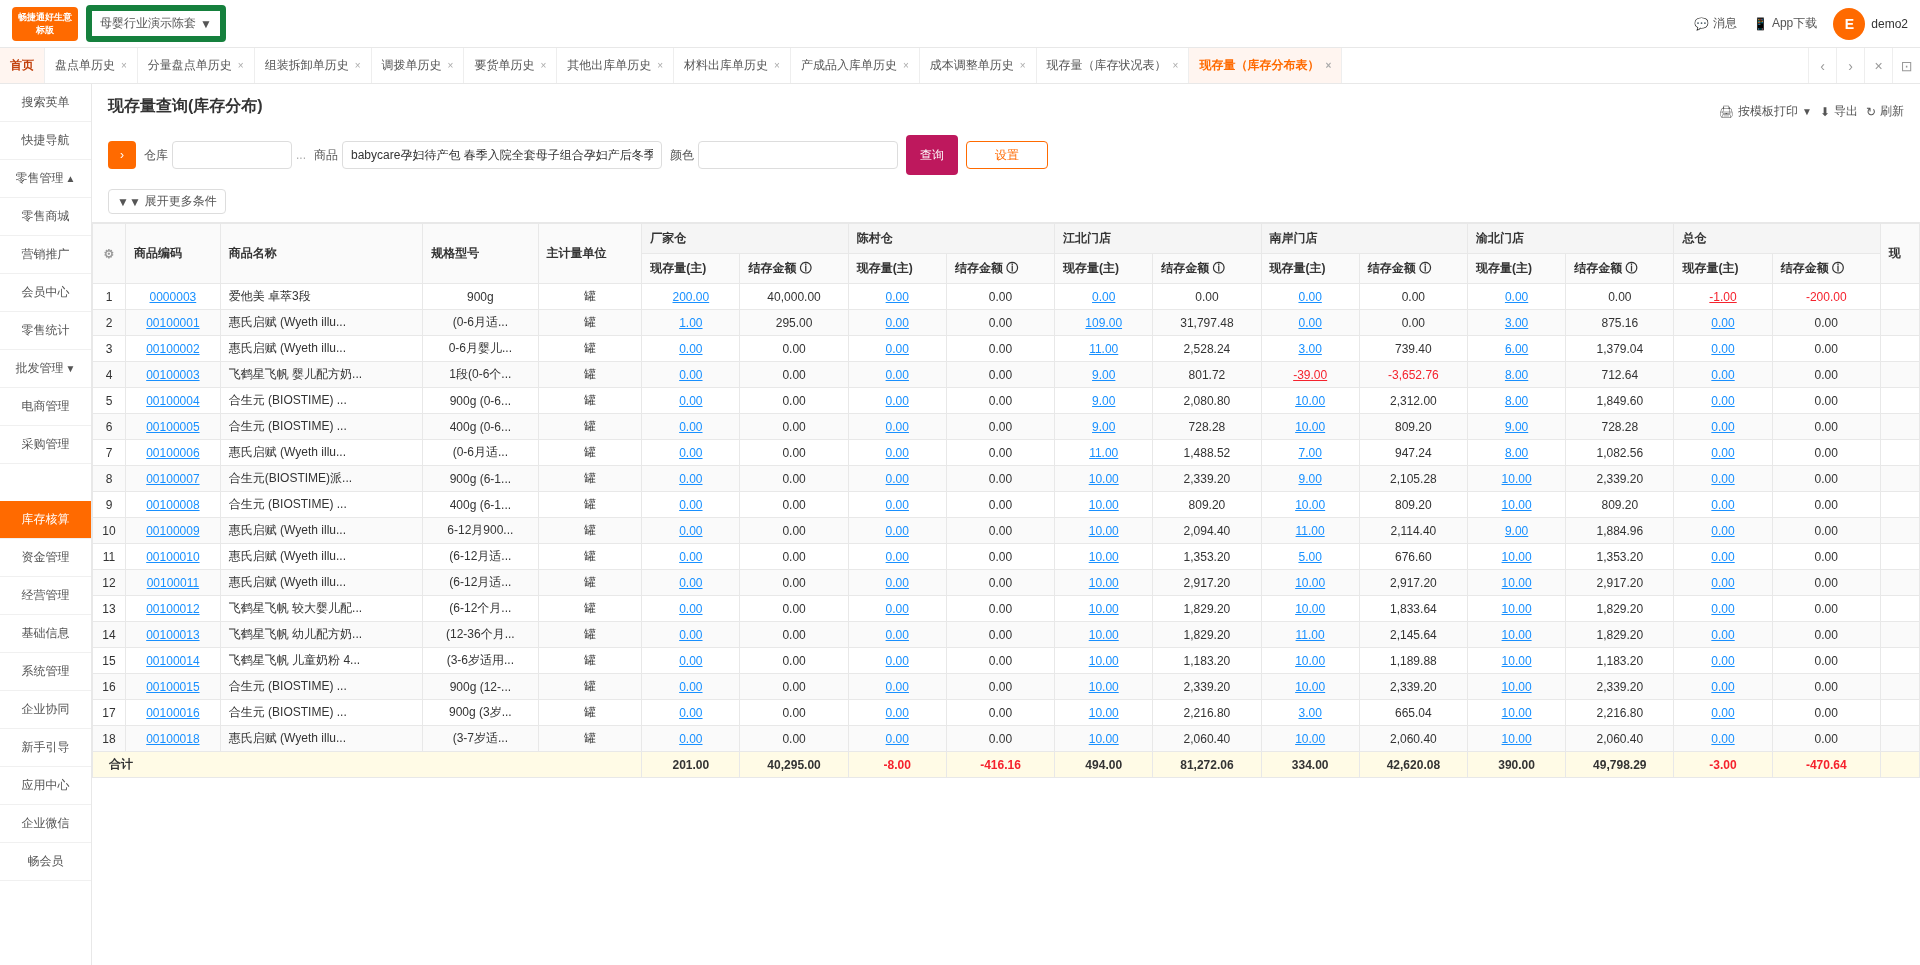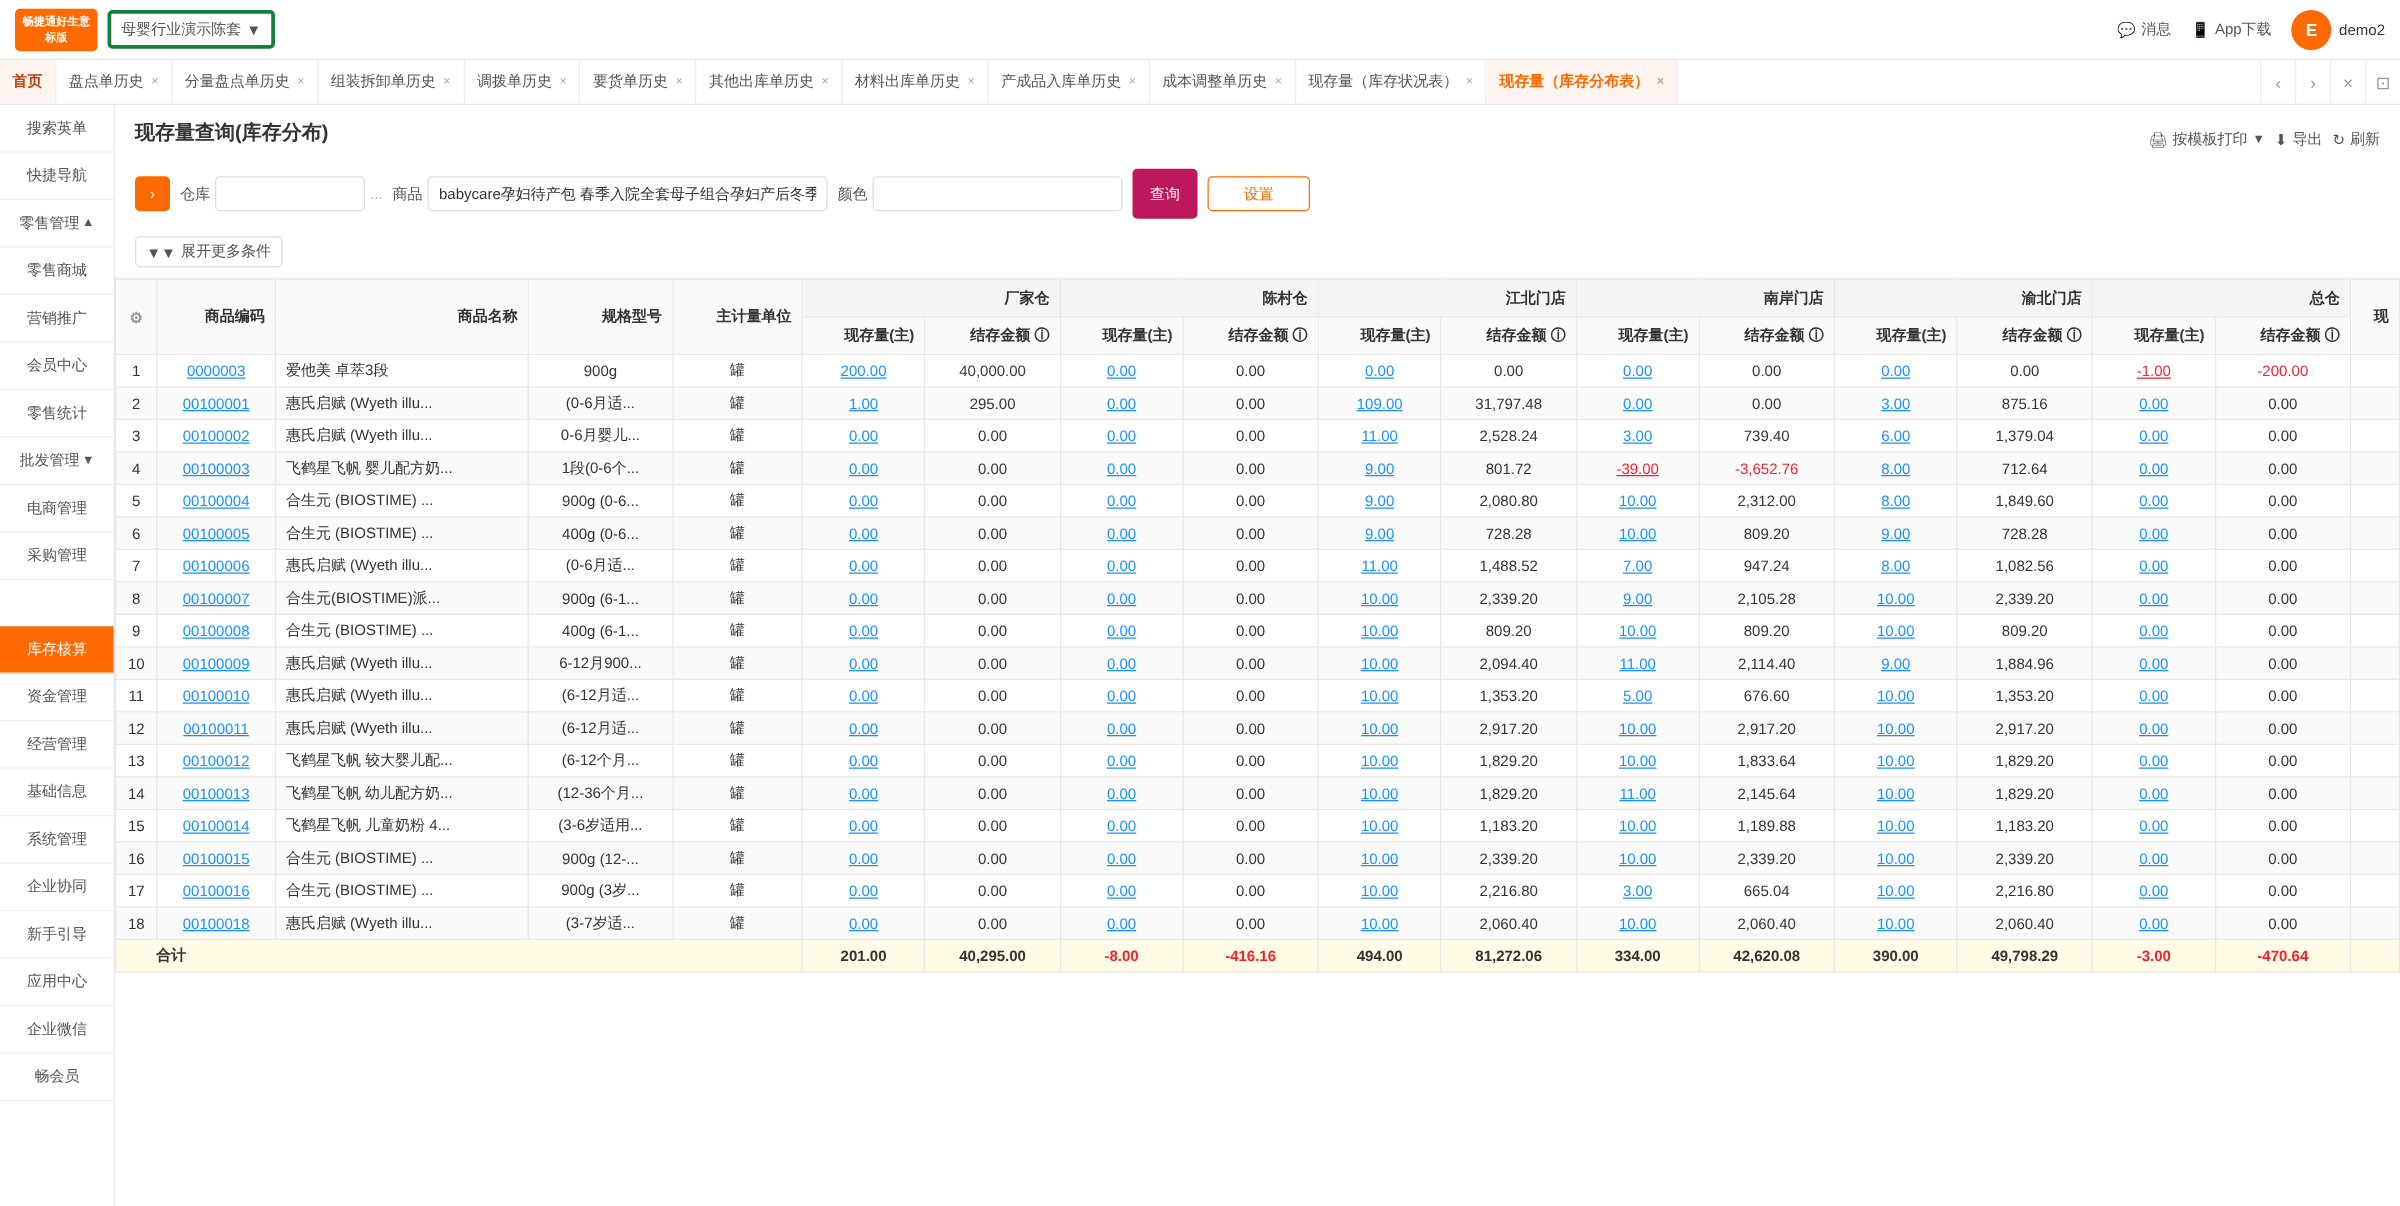--- a/index.html
+++ b/index.html
@@ -3,21 +3,21 @@
   <meta charset="utf-8">
   <style>
     * { box-sizing: border-box; margin: 0; padding: 0; }
     body { font-family: "Microsoft YaHei", "PingFang SC", Arial, sans-serif; font-size: 12px; background: #f5f5f5; color: #333; overflow: hidden; height: 965px; }
 
     
     .top-bar { height: 48px; background: #fff; display: flex; align-items: center; justify-content: space-between; padding: 0 12px; border-bottom: 1px solid #e8e8e8; gap: 20px; }
     .top-bar-left { display: flex; align-items: center; gap: 8px; }
     .logo-area { display: flex; flex-direction: column; align-items: center; background: #ff6a00; border-radius: 4px; padding: 4px 6px; cursor: pointer; }
     .logo-text { color: #fff; font-size: 9px; font-weight: bold; }
-    .system-selector { display: flex; align-items: center; gap: 4px; border: 3px solid #15803d; border-radius: 4px; padding: 4px 8px; cursor: pointer; font-size: 12px; color: #555; }
+    .system-selector { display: flex; align-items: center; gap: 4px; border: 6px solid #15803d; border-radius: 4px; padding: 4px 8px; cursor: pointer; font-size: 12px; color: #555; }
     .top-bar-right { display: flex; align-items: center; gap: 16px; }
     .top-icon-btn { display: flex; align-items: center; gap: 4px; cursor: pointer; color: #555; font-size: 12px; }
     .user-avatar { width: 32px; height: 32px; border-radius: 50%; background: #ff6a00; display: flex; align-items: center; justify-content: center; color: #fff; font-size: 14px; font-weight: bold; }
     .user-name { font-size: 12px; color: #333; cursor: pointer; }
 
     
     .nav-tabs { height: 36px; background: #fff; display: flex; align-items: center; border-bottom: 1px solid #e8e8e8; overflow: hidden; }
     .nav-tab { display: flex; align-items: center; gap: 4px; padding: 0 10px; height: 36px; font-size: 12px; color: #555; cursor: pointer; border-right: 1px solid #eee; white-space: nowrap; flex-shrink: 0; }
     .nav-tab.home { color: #c2410c; font-weight: bold; background: #fff5f0; }
     .nav-tab.active { color: #ff6a00; background: #fff5f0; font-weight: bold; }
@@ -44,21 +44,21 @@
     .search-input-wide { width: 320px; }
     .search-btn-primary { height: 40px; background: #be185d; color: #fff; border: none; border-radius: 4px; padding: 0 14px; cursor: pointer; font-size: 12px; white-space: nowrap; }
     .search-btn-secondary { height: 28px; background: #fff; color: #ff6a00; border: 1px solid #ff6a00; border-radius: 4px; padding: 0 28px; cursor: pointer; font-size: 12px; white-space: nowrap; }
     .toolbar-btn { display: flex; align-items: center; gap: 4px; cursor: pointer; color: #555; font-size: 12px; }
     .expand-btn { display: flex; align-items: center; gap: 4px; cursor: pointer; color: #555; font-size: 12px; border: 1px solid #ddd; border-radius: 4px; padding: 3px 8px; background: #fff; }
 
     
     .table-container { flex: 1; overflow: auto; background: #fff; }
     table { width: 100%; border-collapse: collapse; font-size: 12px; min-width: 1600px; }
     thead tr { background: #fafafa; }
-    thead th { border: 1px solid #e8e8e8; padding: 6px 8px; text-align: right; font-weight: bold; color: #333; white-space: nowrap; position: sticky; top: 0; background: #fafafa; z-index: 2; }
+    thead th { border: 1px solid #e8e8e8; padding: 6px 8px; text-align: left; font-weight: bold; color: #333; white-space: nowrap; position: sticky; top: 0; background: #fafafa; z-index: 2; }
     thead th.group-header { background: #f5f5f5; }
     tbody tr { background: #fff; }
     tbody tr:nth-child(even) { background: #fafafa; }
     tbody td { border: 1px solid #e8e8e8; padding: 4px 8px; text-align: center; color: #333; white-space: nowrap; }
     tbody td.text-left { text-align: left; }
     tbody td.link { color: #1890ff; cursor: pointer; text-decoration: underline; }
     tbody td.negative { color: #f5222d; }
     .total-row { background: #fffbe6 !important; font-weight: bold; }
     .total-row td { background: #fffbe6; }
     .settings-icon { width: 16px; height: 16px; display: inline-flex; align-items: center; justify-content: center; cursor: pointer; color: #999; }
@@ -621,21 +621,21 @@
     <td>2,060.40</td>
     <td class="link">10.00</td>
     <td class="">2,060.40</td>
     <td class="link">10.00</td>
     <td>2,060.40</td>
     <td class="link">0.00</td>
     <td class="">0.00</td>
     <td></td>
   </tr>
             <tr class="total-row">
-  <td colspan="5" class="text-left" style="font-weight:bold;padding-left:32px;">合计</td>
+  <td colspan="5" class="text-left" style="font-weight:bold;padding-left:16px;">合计</td>
   <td>201.00</td>
   <td>40,295.00</td>
   <td class="negative">-8.00</td>
   <td class="negative">-416.16</td>
   <td>494.00</td>
   <td>81,272.06</td>
   <td>334.00</td>
   <td>42,620.08</td>
   <td>390.00</td>
   <td>49,798.29</td>

